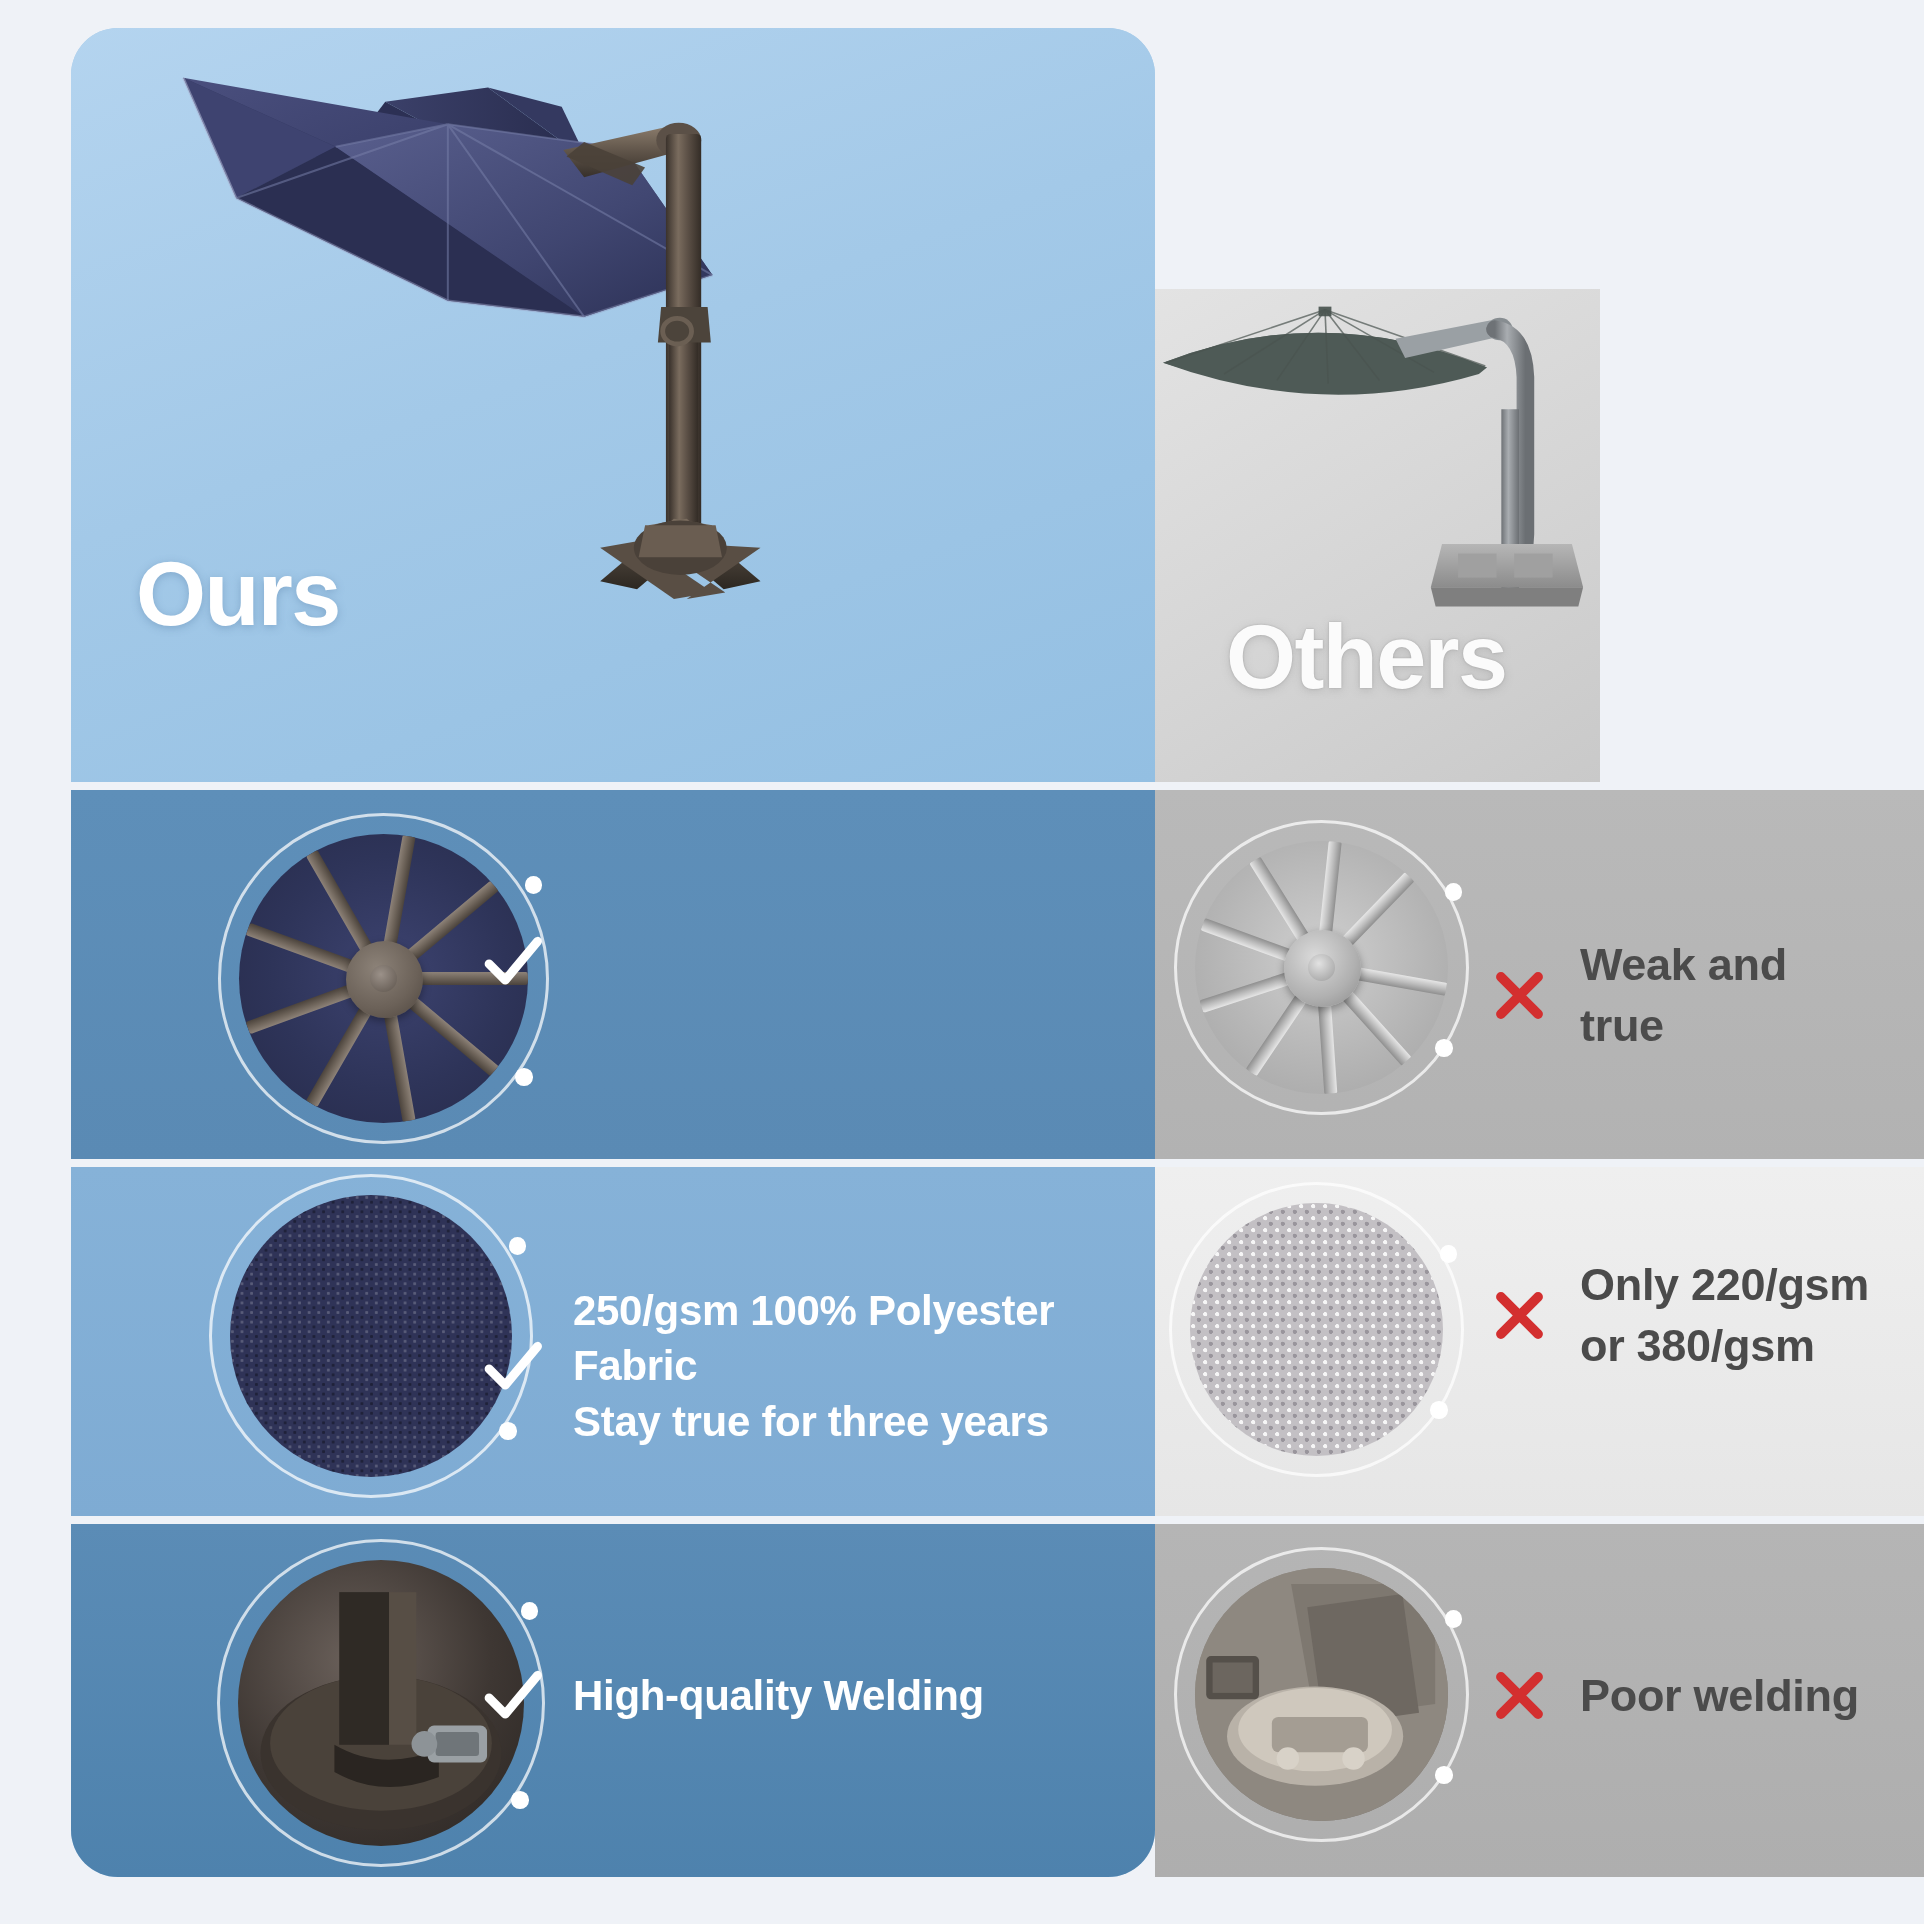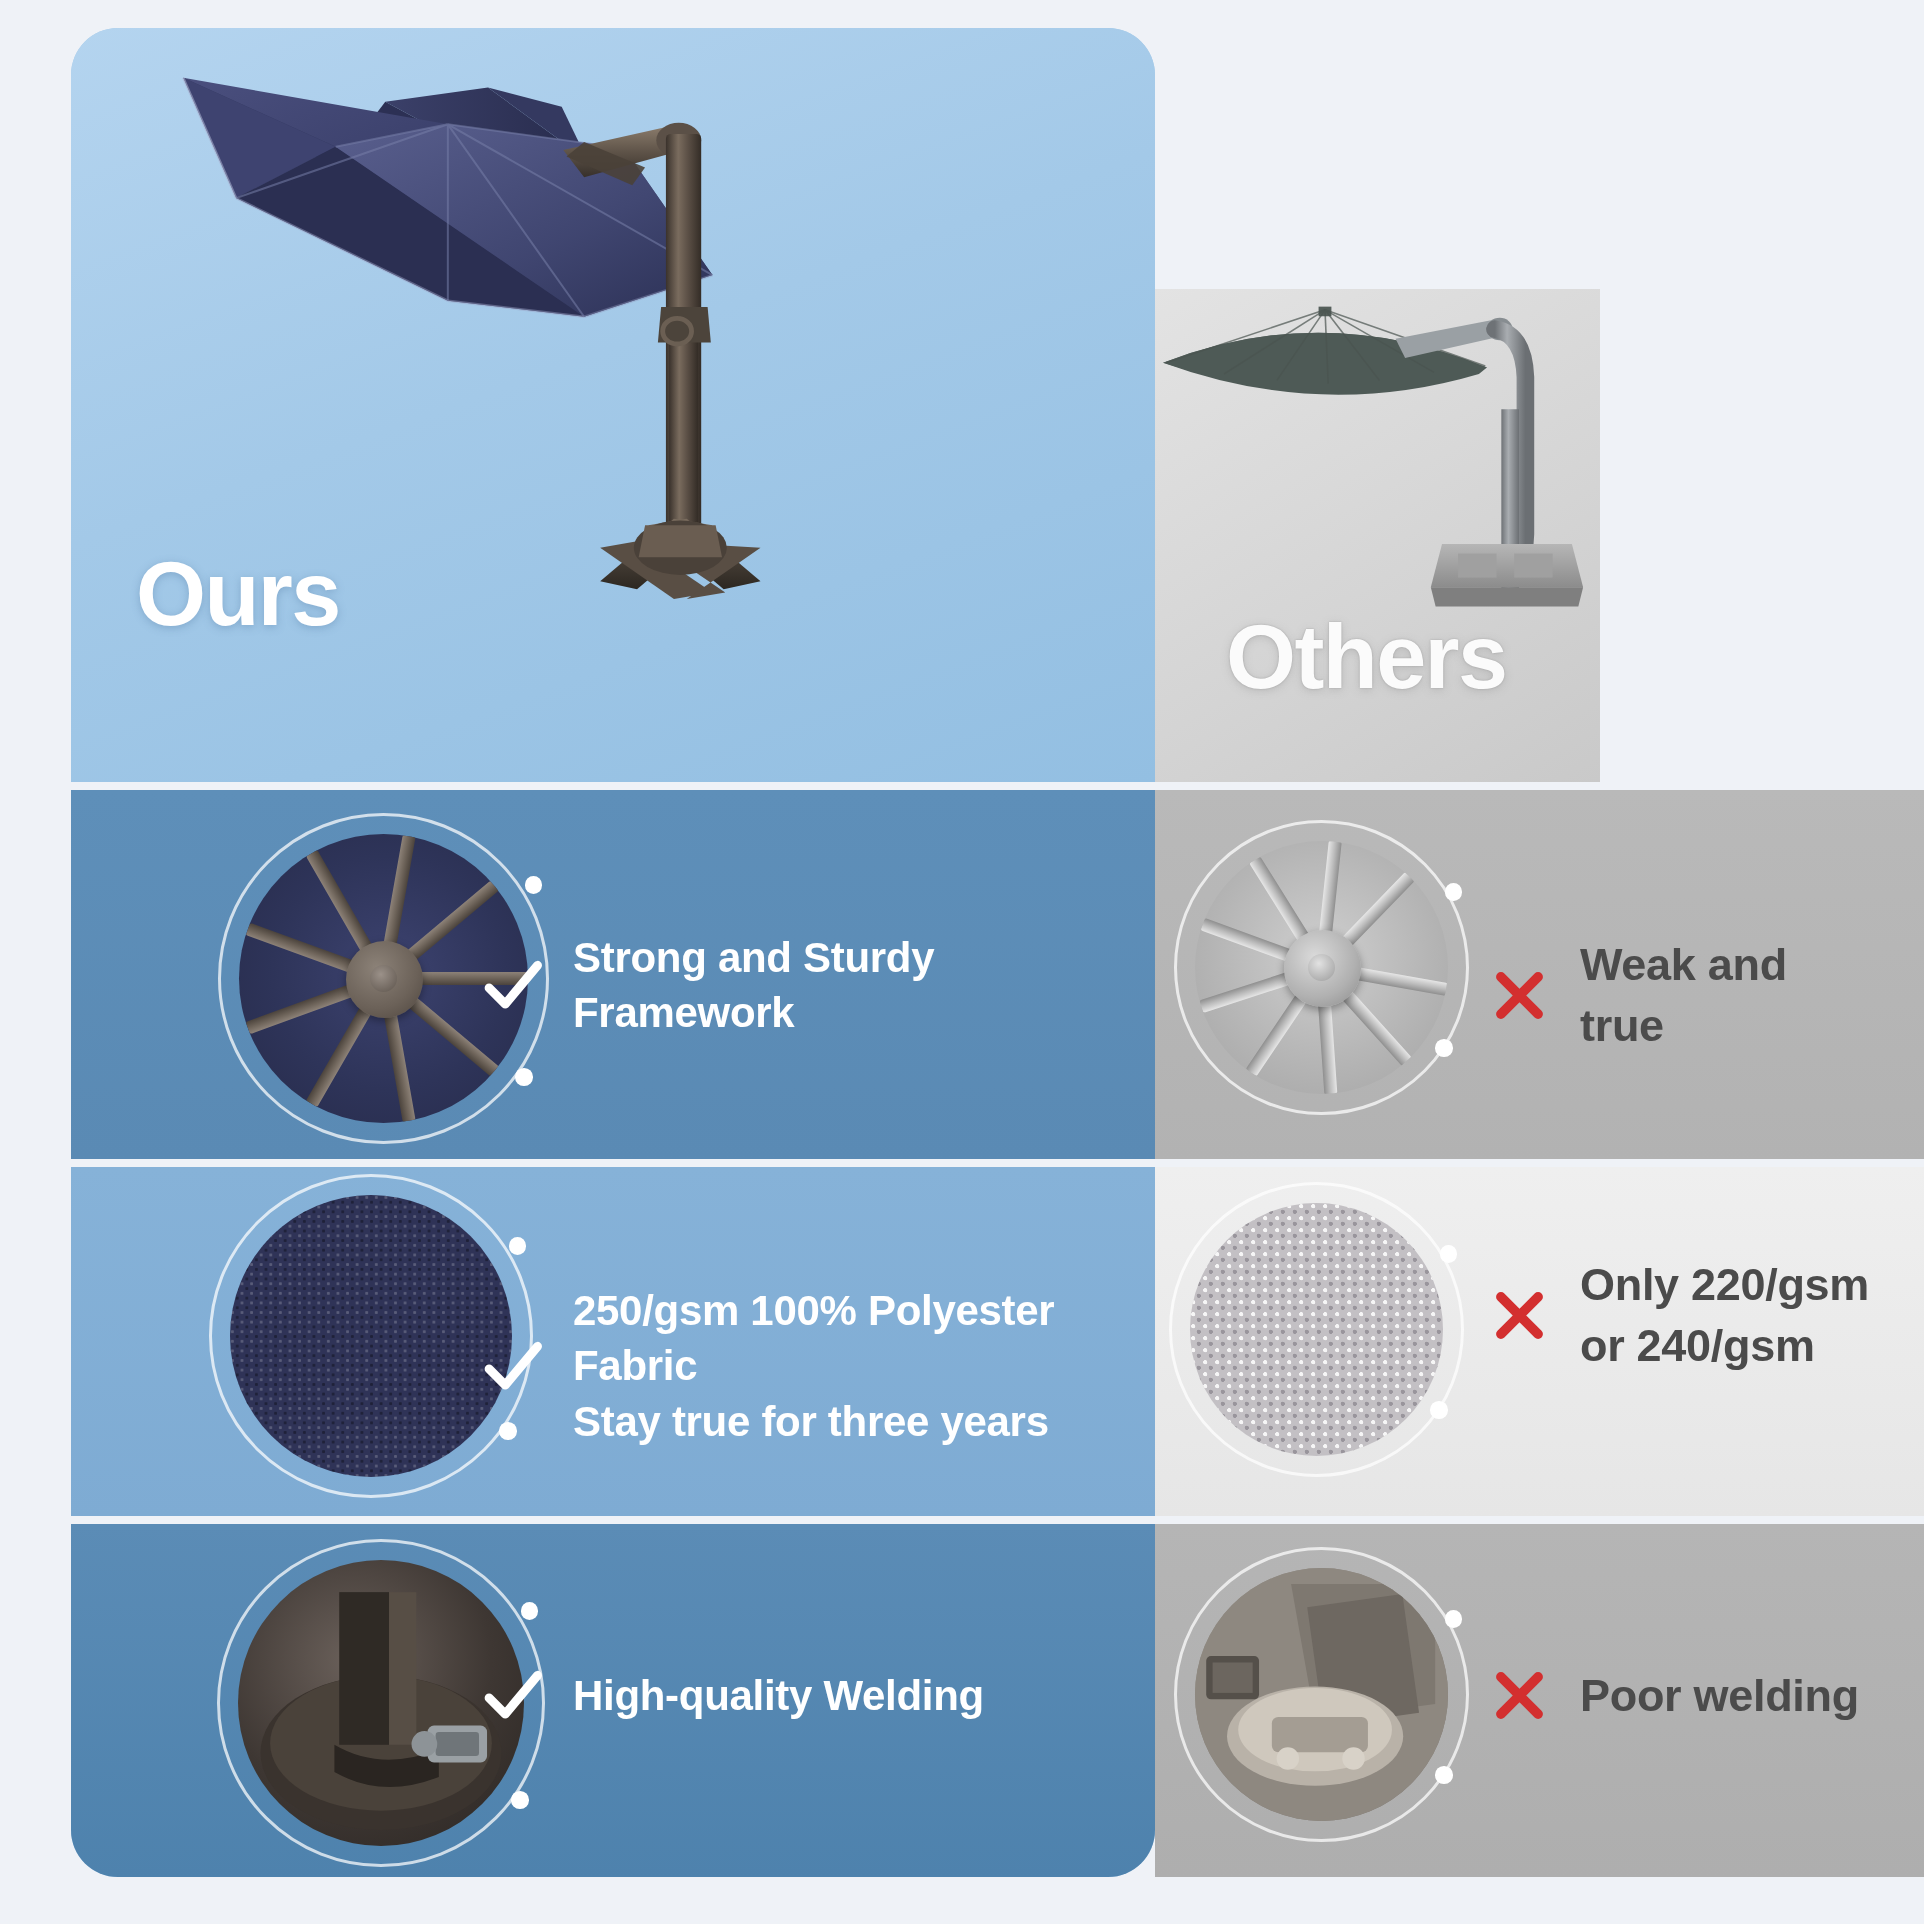--- a/index.html
+++ b/index.html
@@ -427,24 +427,20 @@
   <div class="dot d2"></div>
 </div>
 
 <div class="big-label label-ours">Ours</div>
 <div class="big-label label-others">Others</div>
 
 <div class="feat ours-feat f-o1">
   <svg class="mark" viewBox="0 0 78 78">
     <path d="M10 42 L30 62 L70 14" stroke="#ffffff" stroke-width="11" fill="none" stroke-linecap="round" stroke-linejoin="round"></path>
   </svg>
-  <div class="lines">
-    <div>Strong and Sturdy</div>
-    <div>Framework</div>
-  </div>
 </div>
 
 <div class="feat ours-feat f-o2">
   <svg class="mark" viewBox="0 0 78 78">
     <path d="M10 42 L30 62 L70 14" stroke="#ffffff" stroke-width="11" fill="none" stroke-linecap="round" stroke-linejoin="round"></path>
   </svg>
   <div class="lines">
     <div>250/gsm 100% Polyester</div>
     <div>Fabric</div>
     <div>Stay true for three years</div>
@@ -469,21 +465,21 @@
     <div>true</div>
   </div>
 </div>
 
 <div class="feat oth-feat f-t2">
   <svg class="mark" viewBox="0 0 78 78">
     <path d="M16 16 L62 62 M62 16 L16 62" stroke="#d32f2f" stroke-width="12" stroke-linecap="round"></path>
   </svg>
   <div class="lines">
     <div>Only 220/gsm</div>
-    <div>or 240/gsm</div>
+    <div>or 380/gsm</div>
   </div>
 </div>
 
 <div class="feat oth-feat f-t3">
   <svg class="mark" viewBox="0 0 78 78">
     <path d="M16 16 L62 62 M62 16 L16 62" stroke="#d32f2f" stroke-width="12" stroke-linecap="round"></path>
   </svg>
   <div class="lines">
     <div>Poor welding</div>
   </div>

